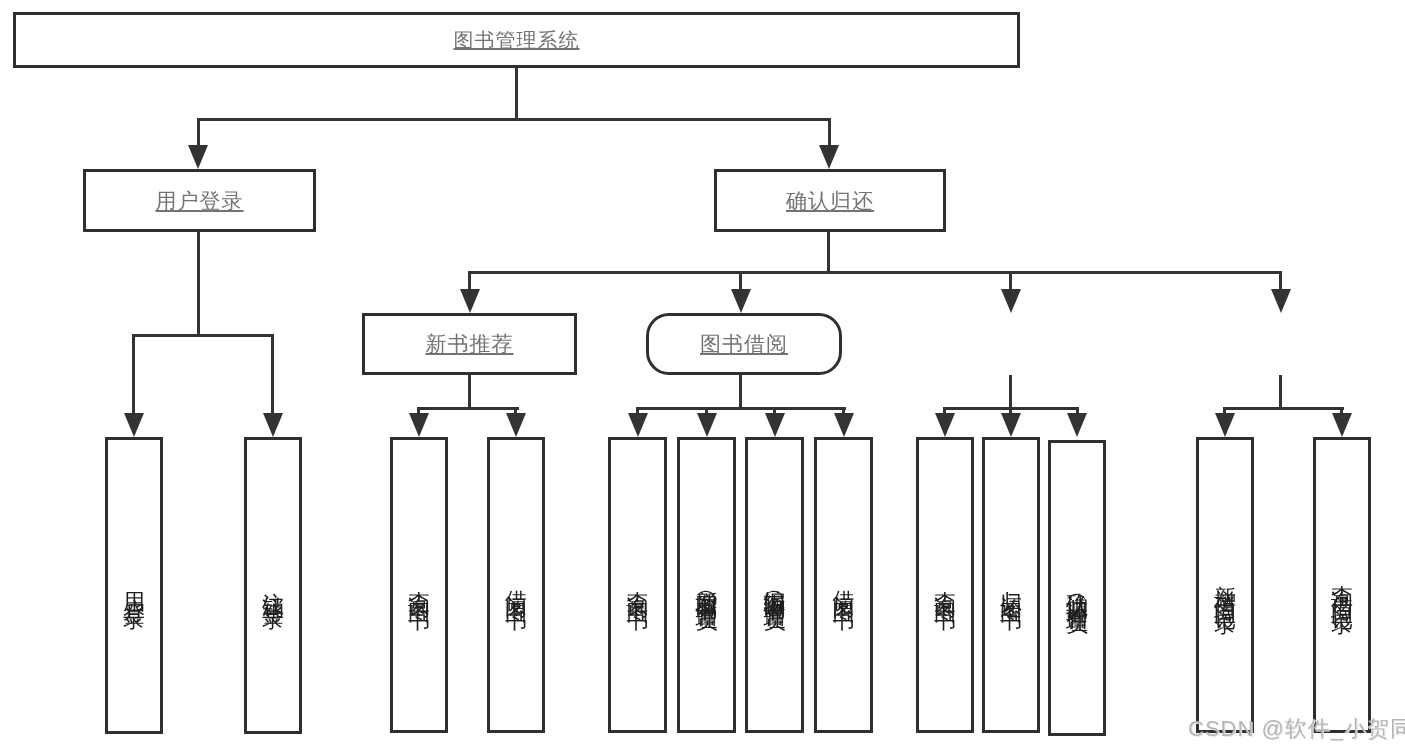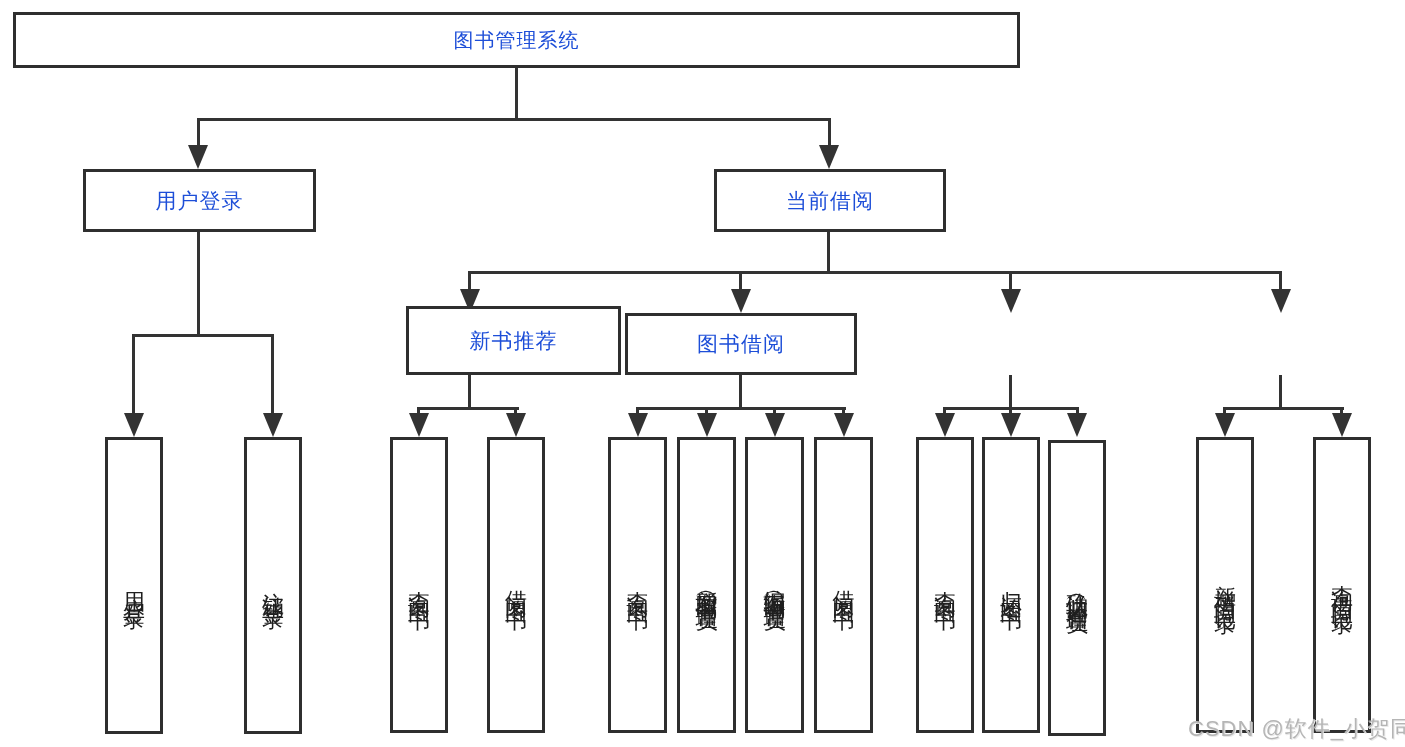--- a/index.html
+++ b/index.html
@@ -9,23 +9,24 @@
     background:#ffffff;
     font-family:"Liberation Sans","DejaVu Sans",sans-serif;
     overflow:hidden;
   }
   
   .hbox{
     position:absolute;
     border:3px solid #2f2f2f;
     background:#ffffff;
     display:flex;align-items:center;justify-content:center;
-    font-size:21px;color:#1d4ed8;
+    font-size:21px;color:#737373;
     letter-spacing:1px;
     box-sizing:border-box;
+    text-decoration:underline;
   }
   
   .vbox{
     position:absolute;
     border:3px solid #2f2f2f;
     background:#ffffff;
     display:flex;align-items:center;justify-content:center;
     box-sizing:border-box;
   }
   .vbox span{
@@ -61,42 +62,42 @@
   <div class="hbox" style="left:13px;top:12px;width:1007px;height:56px;font-size:20px;">图书管理系统</div>
 
   <div class="vline" style="left:515px;top:68px;height:50px;"></div>
   <div class="hline" style="left:197px;top:118px;width:634px;"></div>
   <div class="vline" style="left:197px;top:118px;height:29px;"></div>
   <div class="vline" style="left:828px;top:118px;height:29px;"></div>
   <div class="arrow" style="left:188px;top:145px;"></div>
   <div class="arrow" style="left:819px;top:145px;"></div>
 
   <div class="hbox" style="left:83px;top:169px;width:233px;height:63px;">用户登录</div>
-  <div class="hbox" style="left:714px;top:169px;width:232px;height:63px;">当前借阅</div>
+  <div class="hbox" style="left:714px;top:169px;width:232px;height:63px;">确认归还</div>
 
   <div class="vline" style="left:197px;top:232px;height:103px;"></div>
   <div class="hline" style="left:132px;top:334px;width:142px;"></div>
   <div class="vline" style="left:132px;top:334px;height:79px;"></div>
   <div class="vline" style="left:271px;top:334px;height:79px;"></div>
   <div class="arrow" style="left:124px;top:413px;"></div>
   <div class="arrow" style="left:263px;top:413px;"></div>
 
   <div class="vline" style="left:827px;top:232px;height:41px;"></div>
   <div class="hline" style="left:468px;top:271px;width:814px;"></div>
   <div class="vline" style="left:468px;top:271px;height:19px;"></div>
   <div class="vline" style="left:739px;top:271px;height:19px;"></div>
   <div class="vline" style="left:1009px;top:271px;height:19px;"></div>
   <div class="vline" style="left:1279px;top:271px;height:19px;"></div>
   <div class="arrow" style="left:460px;top:289px;"></div>
   <div class="arrow" style="left:731px;top:289px;"></div>
   <div class="arrow" style="left:1001px;top:289px;"></div>
   <div class="arrow" style="left:1271px;top:289px;"></div>
 
-  <div class="hbox" style="left:362px;top:306px;width:215px;height:69px;margin-left:44px;">新书推荐</div>
-  <div class="hbox" style="left:625px;top:313px;width:232px;height:62px;">图书借阅</div>
+  <div class="hbox" style="left:362px;top:313px;width:215px;height:62px;">新书推荐</div>
+  <div class="hbox" style="left:646px;top:313px;width:196px;height:62px;border-radius:23px;">图书借阅</div>
 
   <div class="vline" style="left:468px;top:375px;height:34px;"></div>
   <div class="hline" style="left:417px;top:407px;width:102px;"></div>
   <div class="vline" style="left:417px;top:407px;height:8px;"></div>
   <div class="vline" style="left:514px;top:407px;height:8px;"></div>
   <div class="arrow" style="left:409px;top:413px;"></div>
   <div class="arrow" style="left:506px;top:413px;"></div>
 
   <div class="vline" style="left:739px;top:375px;height:34px;"></div>
   <div class="hline" style="left:636px;top:407px;width:210px;"></div>

